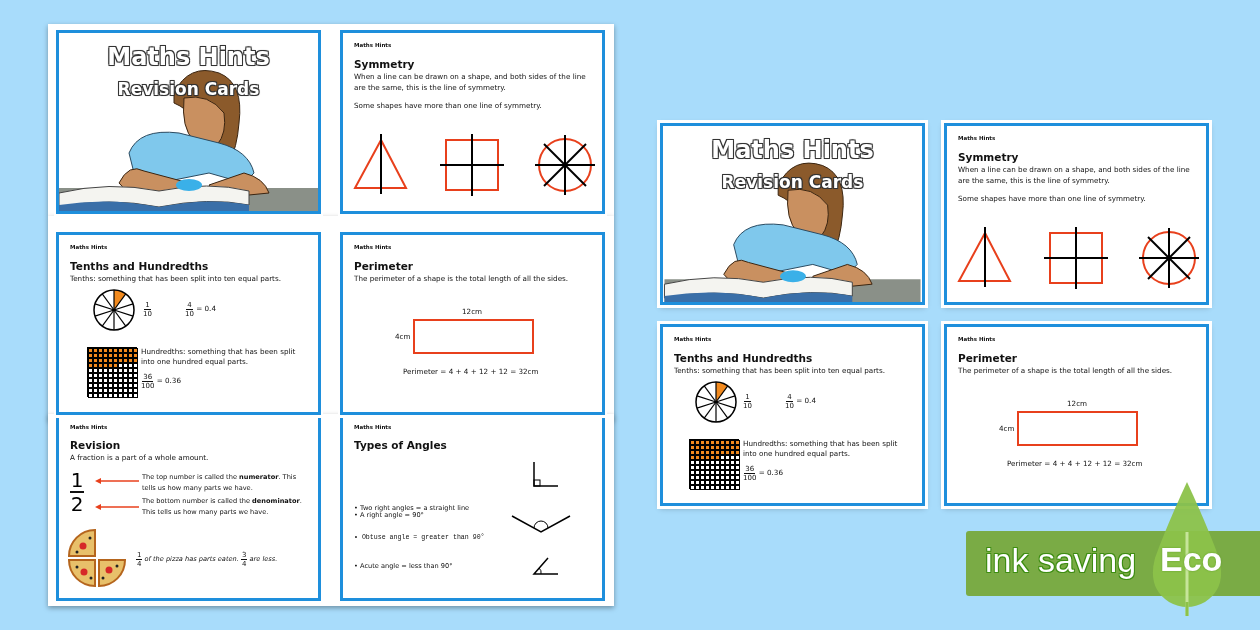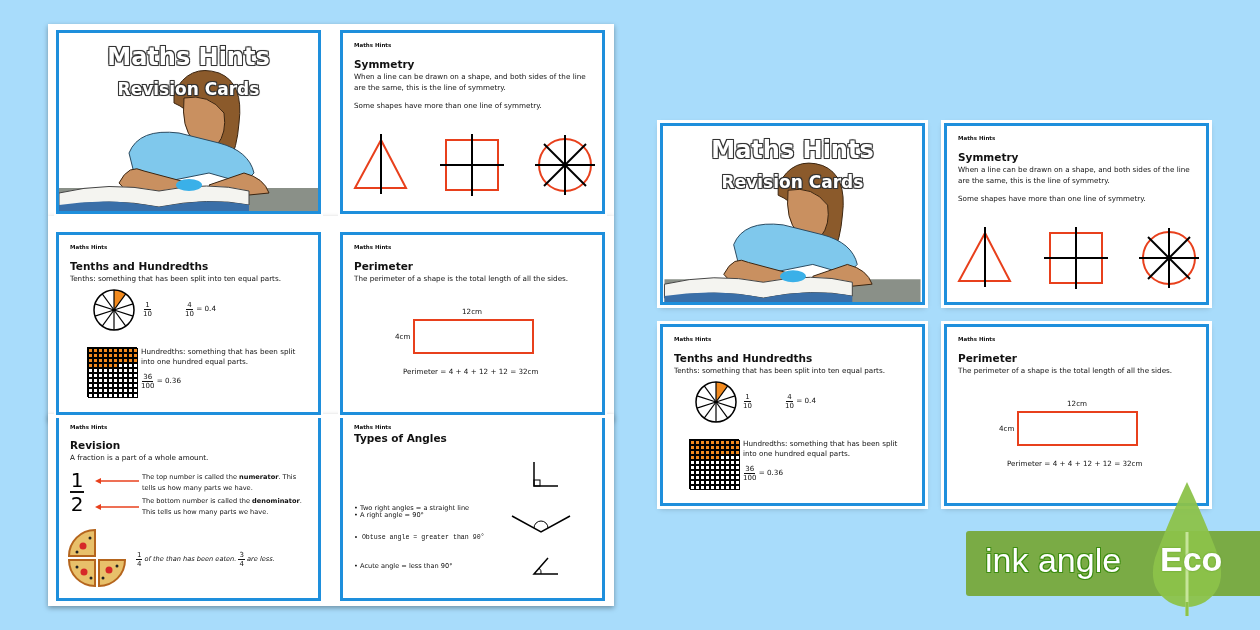--- a/index.html
+++ b/index.html
@@ -301,30 +301,30 @@
       <circle cx="-7" cy="-20" r="1.5" fill="#222"></circle>
       <circle cx="-20" cy="9" r="1.5" fill="#222"></circle>
       <circle cx="-6" cy="20" r="1.5" fill="#222"></circle>
       <circle cx="20" cy="8" r="1.5" fill="#222"></circle>
       <circle cx="6" cy="20" r="1.5" fill="#222"></circle>
   </svg>
   <div class="txt small" style="left:77px;top:133px;">
     <span class="frac">
         <span class="n">1</span>
         <span>4</span>
-      </span><span style="font-style:italic;"> of the than has been eaten. </span><span class="frac">
+      </span><span style="font-style:italic;"> of the pizza has parts eaten. </span><span class="frac">
         <span class="n">3</span>
         <span>4</span>
       </span><span style="font-style:italic;"> are less.</span>
   </div>
 </div>
 
 <div class="card" style="left:340px;top:418px;width:265px;height:183px;border-top:none;">
   <div class="hdr" style="top:6px;">Maths Hints</div>
-  <div class="ttl" style="top:14px;">Types of Angles</div>
+  <div class="ttl" style="top:21px;">Types of Angles</div>
   <div class="txt small" style="top:56px;margin-top:36px;">• A right angle = 90°</div>
   <div class="txt small" style="top:85px;">• Two right angles = a straight line</div>
   <div class="txt small" style="top:114px;font-family:Liberation Mono, monospace;">• Obtuse angle = greater than 90°</div>
   <div class="txt small" style="top:143px;">• Acute angle = less than 90°</div>
   <svg width="80" height="150" style="position:absolute;left:165px;top:40px;">
     <g>
         <polyline points="26,4 26,28 50,28" fill="none" stroke="#000" stroke-width="1.5"></polyline>
         <rect x="26" y="22" width="6" height="6" fill="none" stroke="#000" stroke-width="1"></rect>
       </g>
     <g>
@@ -528,19 +528,19 @@
   <div class="hdr">Maths Hints</div>
   <div class="ttl">Perimeter</div>
   <div class="txt" style="top:38px;">The perimeter of a shape is the total length of all the sides.</div>
   <div class="txt" style="left:120px;top:71px;">12cm</div>
   <div class="txt" style="left:52px;top:96px;">4cm</div>
   <div style="position:absolute;left:70px;top:84px;width:121px;height:35px;border:2px solid #e8401c;"></div>
   <div class="txt" style="left:60px;top:131px;">Perimeter = 4 + 4 + 12 + 12 = 32cm</div>
 </div>
 
 <div class="eco-bar"></div>
-<div class="eco-text">ink angle</div>
+<div class="eco-text">ink saving</div>
 <svg width="80" height="140" viewBox="0 0 80 140" style="position:absolute;left:1147px;top:480px;z-index:4;">
   <path d="M40 2 Q20 45 8 78 Q0 108 22 122 Q40 132 58 122 Q80 108 72 78 Q60 45 40 2 Z" fill="#8cc24a" opacity="0.95"></path>
   <line x1="40" y1="52" x2="40" y2="136" stroke="#c6e59a" stroke-width="3"></line>
   <line x1="40" y1="122" x2="40" y2="136" stroke="#8cc24a" stroke-width="3"></line>
 </svg>
 <div class="eco-word">Eco</div>
 
 </body></html>

